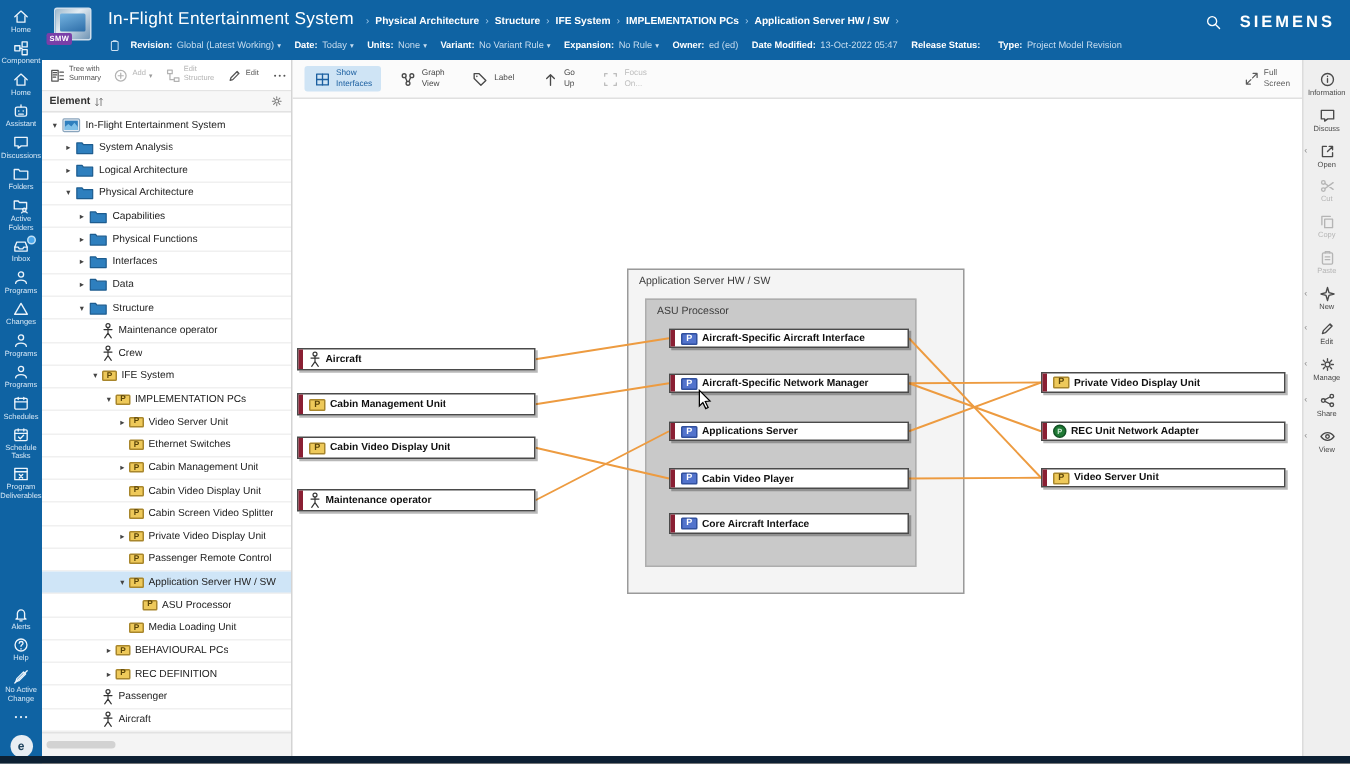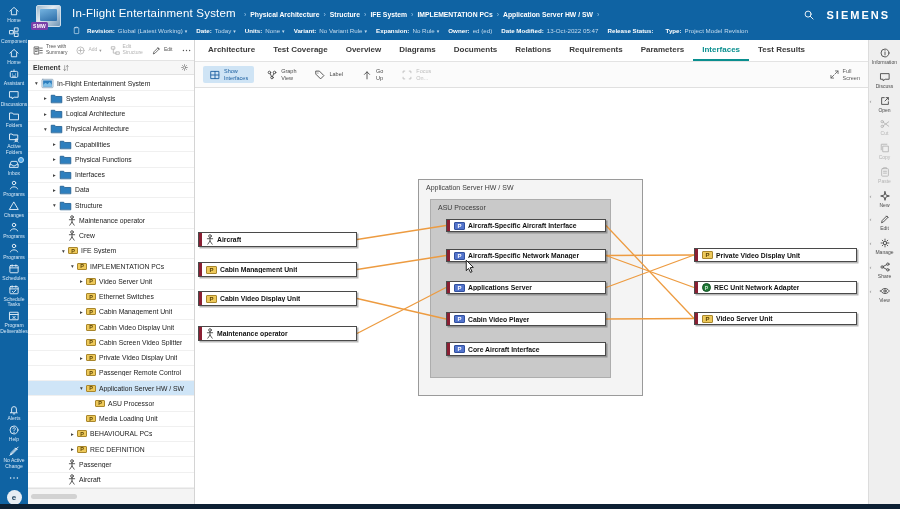--- a/index.html
+++ b/index.html
@@ -564,32 +564,20 @@
           </svg>
           <span class="tlabel">Aircraft</span>
         </div>
       </div>
     <div class="tree-footer">
       <div class="thumb"></div>
     </div>
   </section>
 
   <section class="main">
-    <nav class="tabs" id="tabs">
-        <span class="tab">Architecture</span>
-        <span class="tab">Test Coverage</span>
-        <span class="tab">Overview</span>
-        <span class="tab">Diagrams</span>
-        <span class="tab">Documents</span>
-        <span class="tab">Relations</span>
-        <span class="tab">Requirements</span>
-        <span class="tab">Parameters</span>
-        <span class="tab active">Interfaces</span>
-        <span class="tab">Test Results</span>
-      </nav>
     <div class="view-toolbar" id="viewToolbar">
         <div class="vt-btn active">
           <svg class="ic" width="12" height="12" viewBox="0 0 16 16">
             <rect x="2.8" y="3.2" width="10.4" height="9.6"></rect>
             <path d="M8 3.2v9.6M2.8 8h10.4"></path>
           </svg>
           <span class="lines">
             <span>Show</span>
             <span>Interfaces</span>
           </span>

